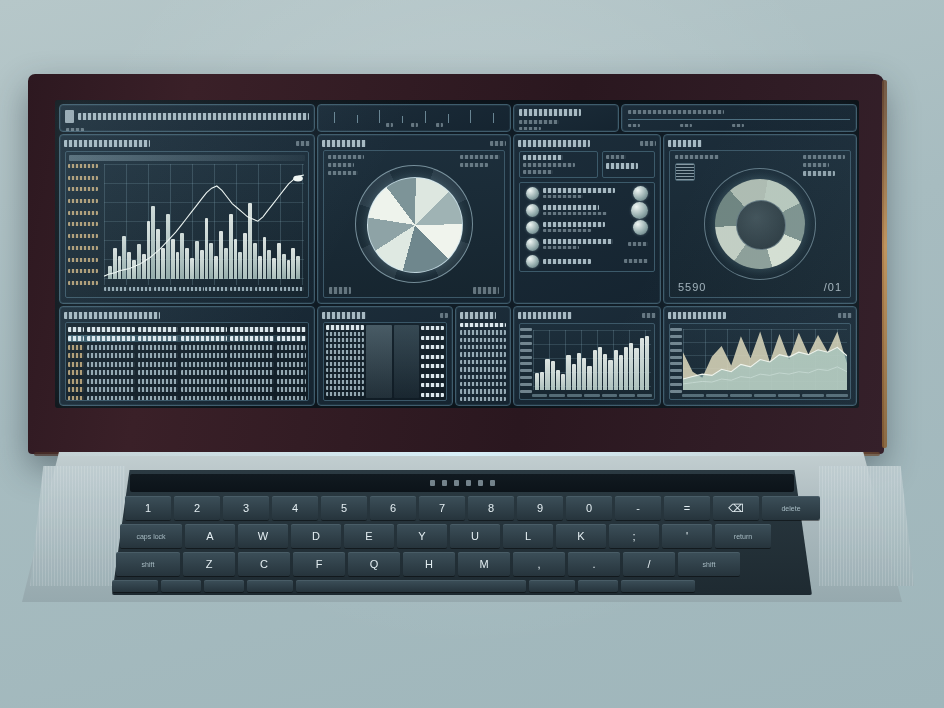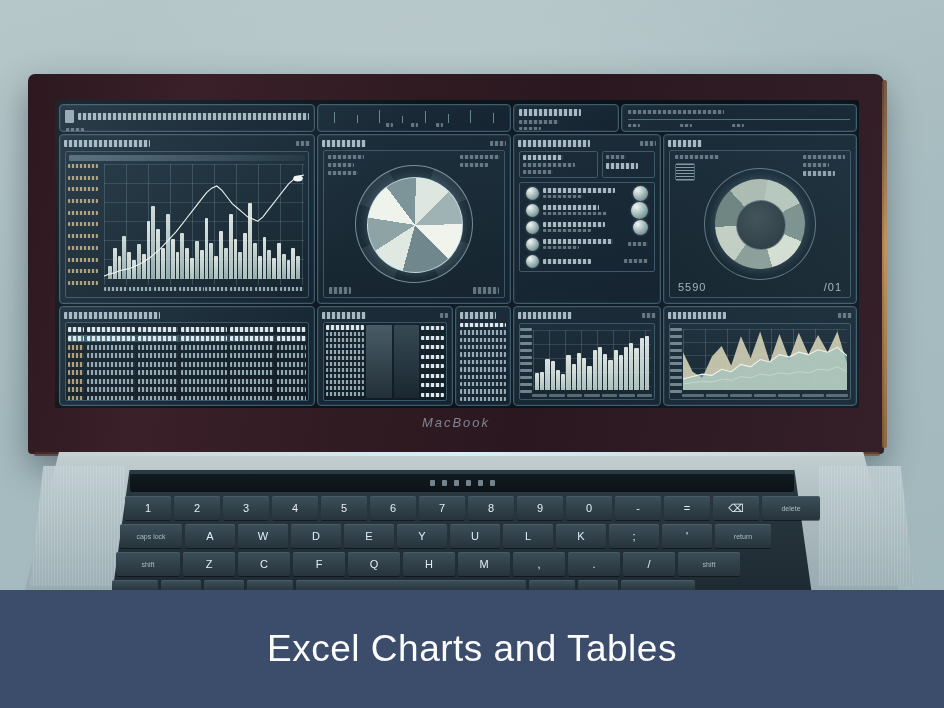--- a/index.html
+++ b/index.html
@@ -130,21 +130,20 @@
 </head>
 <body>
 
 <div class="page">
 
   <div class="scene">
 
     <div class="lid">
       <div class="lid-edge-r"></div>
       <div class="lid-edge-b"></div>
-      <div class="macbook-logo">MacBook</div>
 
       <div class="screen">
 
         <div class="panel" style="left:4px;top:4px;width:254px;height:26px;">
           <div style="display:flex;align-items:center;gap:4px;padding:5px 5px;">
             <div style="width:9px;height:13px;background:#cfe0e8;opacity:.7;border-radius:1px;"></div>
             <div class="blurtxt" style="flex:1;"></div>
           </div>
           <div class="blurtxt dim" style="width:18px;margin:0 0 0 6px;height:4px;"></div>
         </div>
@@ -721,17 +720,14 @@
       <div class="key" style="width:40px;height:12px;"></div>
       <div class="key" style="width:46px;height:12px;"></div>
       <div class="key" style="width:230px;height:12px;"></div>
       <div class="key" style="width:46px;height:12px;"></div>
       <div class="key" style="width:40px;height:12px;"></div>
       <div class="key" style="width:74px;height:12px;"></div>
     </div>
 
   </div>
 
-  <div class="banner banner-bottom">
-    <span class="btxt">Excel Charts and Tables</span>
-  </div>
 
 </div>
 
 </body></html>

